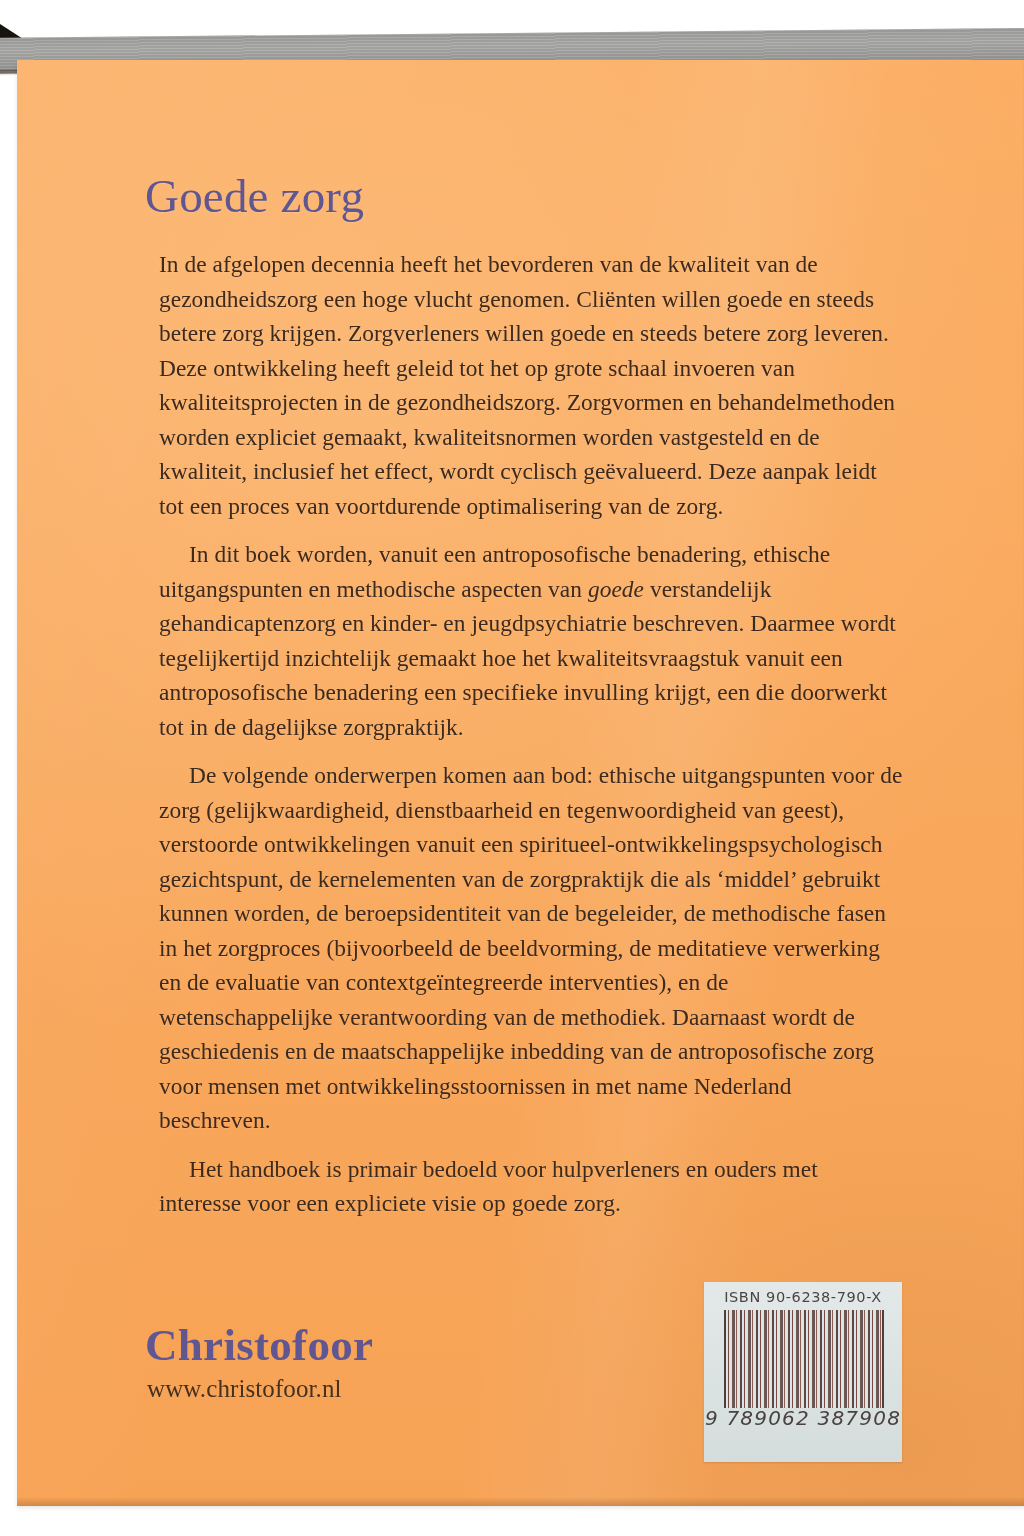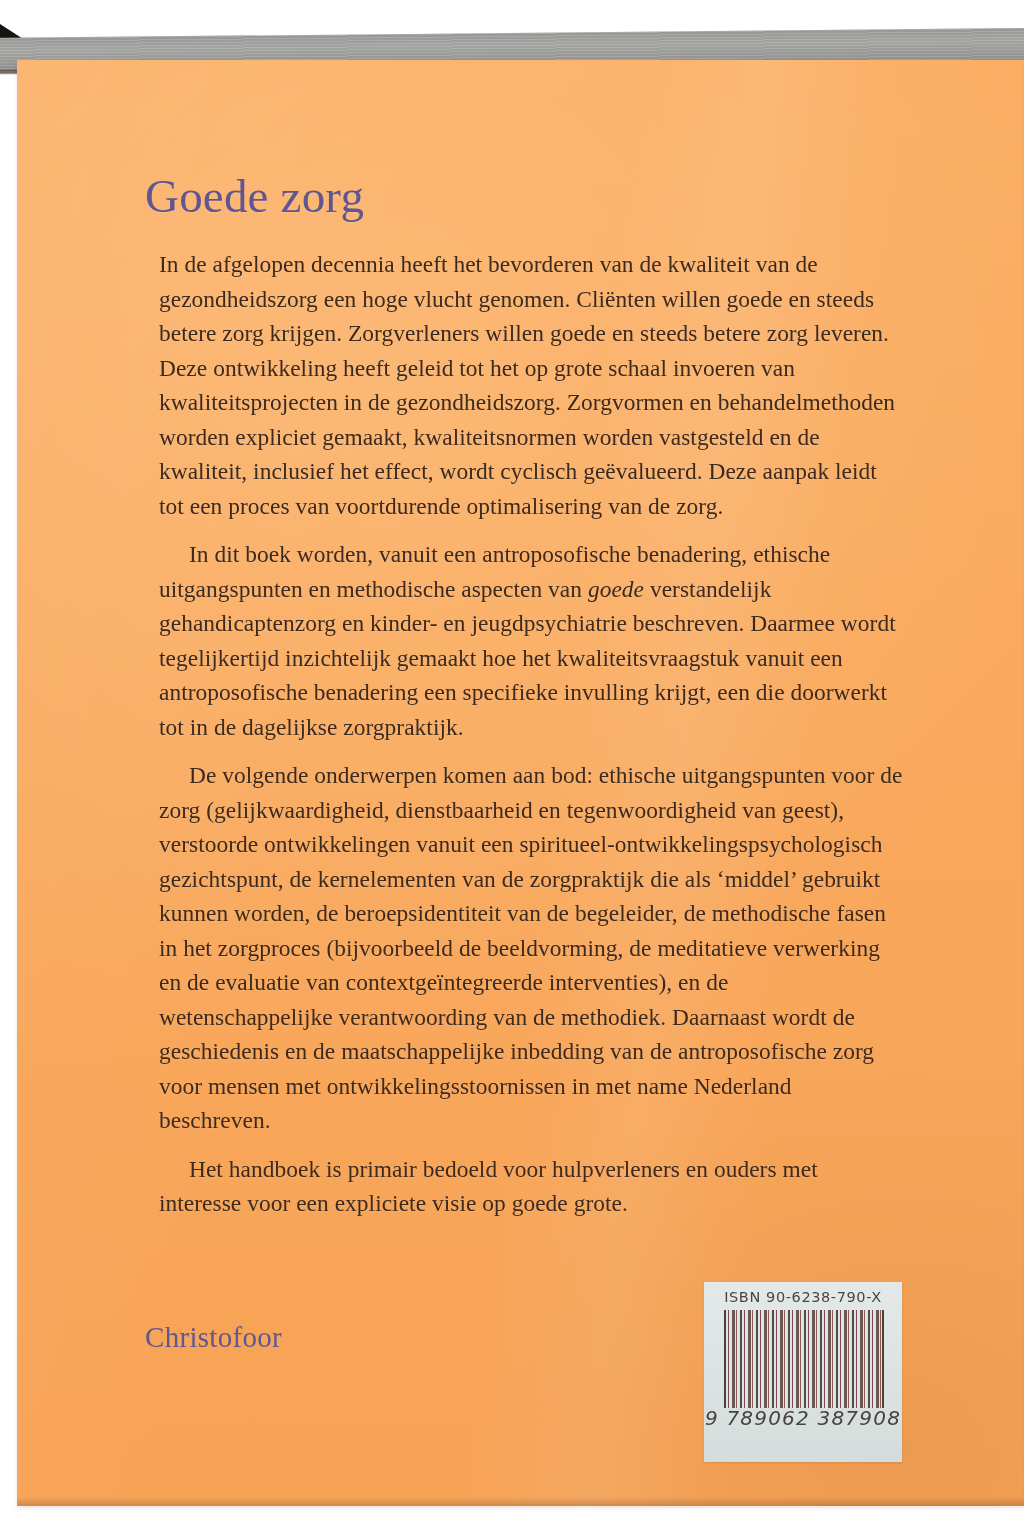--- a/index.html
+++ b/index.html
@@ -139,23 +139,23 @@
 
   
   .imprint {
     position: absolute;
     left: 128px;
     top: 1262px;
     width: 430px;
   }
   .imprint-name {
     margin: 0;
-    font-size: 29px;
+    font-size: 45px;
     line-height: 1.04;
-    font-weight: 400;
+    font-weight: 700;
     color: #605691;
     letter-spacing: .3px;
   }
   .imprint-url {
     margin: 6px 0 0 2px;
     font-size: 25px;
     line-height: 1.1;
     color: #46311f;
     letter-spacing: .1px;
   }
@@ -243,26 +243,27 @@
 
       <h1 class="book-title">Goede zorg</h1>
 
       <div class="blurb">
         <p>In de afgelopen decennia heeft het bevorderen van de kwaliteit van de gezondheidszorg een hoge vlucht genomen. Cliënten willen goede en steeds betere zorg krijgen. Zorgverleners willen goede en steeds betere zorg leveren. Deze ontwikkeling heeft geleid tot het op grote schaal invoeren van kwaliteitsprojecten in de gezondheidszorg. Zorgvormen en behandelmethoden worden expliciet gemaakt, kwaliteitsnormen worden vastgesteld en de kwaliteit, inclusief het effect, wordt cyclisch geëvalueerd. Deze aanpak leidt tot een proces van voortdurende optimalisering van de zorg.</p>
 
         <p><span>In dit boek worden, vanuit een antroposofische benadering, ethische uitgangspunten en methodische aspecten van </span><em>goede</em><span> verstandelijk gehandicaptenzorg en kinder- en jeugdpsychiatrie beschreven. Daarmee wordt tegelijkertijd inzichtelijk gemaakt hoe het kwaliteitsvraagstuk vanuit een antroposofische benadering een specifieke invulling krijgt, een die doorwerkt tot in de dagelijkse zorgpraktijk.</span></p>
 
         <p>De volgende onderwerpen komen aan bod: ethische uitgangspunten voor de zorg (gelijkwaardigheid, dienstbaarheid en tegenwoordigheid van geest), verstoorde ontwikkelingen vanuit een spiritueel-ontwikkelingspsychologisch gezichtspunt, de kernelementen van de zorgpraktijk die als ‘middel’ gebruikt kunnen worden, de beroepsidentiteit van de begeleider, de methodische fasen in het zorgproces (bijvoorbeeld de beeldvorming, de meditatieve verwerking en de evaluatie van contextgeïntegreerde interventies), en de wetenschappelijke verantwoording van de methodiek. Daarnaast wordt de geschiedenis en de maatschappelijke inbedding van de antroposofische zorg voor mensen met ontwikkelingsstoornissen in met name Nederland beschreven.</p>
 
-        <p>Het handboek is primair bedoeld voor hulpverleners en ouders met interesse voor een expliciete visie op goede grote.</p>
+        <p>Het handboek is primair bedoeld voor hulpverleners en ouders met interesse voor een expliciete visie op goede zorg.</p>
       </div>
     </div>
 
     <div class="imprint">
       <div class="imprint-name">Christofoor</div>
+      <div class="imprint-url">www.christofoor.nl</div>
     </div>
 
     <div class="barcode-panel">
       <div class="barcode-isbn">ISBN 90-6238-790-X</div>
       <div class="barcode-bars">
         <div class="guards"></div>
       </div>
       <div class="barcode-digits">9 789062 387908</div>
     </div>
 

